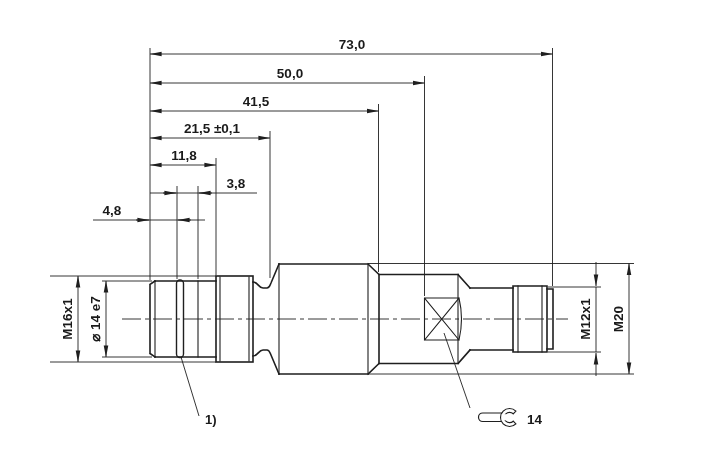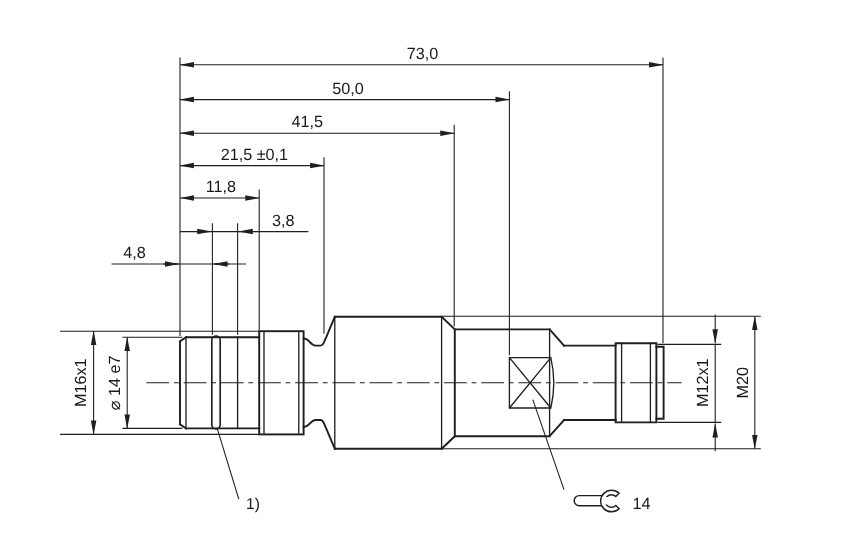--- a/index.html
+++ b/index.html
@@ -1,17 +1,17 @@
 <!DOCTYPE html>
 <html><head>
 <meta charset="utf-8">
 <style>
   html,body{margin:0;padding:0;background:#ffffff;}
   .stage{position:relative;width:712px;height:461px;background:#ffffff;overflow:hidden;
-         font-family:"Liberation Sans", sans-serif;}
+         font-family:"Liberation Sans", sans-serif;font-weight:bold;}
   svg text{font-family:"Liberation Sans", sans-serif;fill:#1a1a1a;}
   .dim-text{font-size:13.5px;}
   .note-text{font-size:13px;}
 </style>
 </head>
 <body>
 
 <div class="stage">
 <svg width="712" height="461" viewBox="0 0 712 461">
   <defs>

